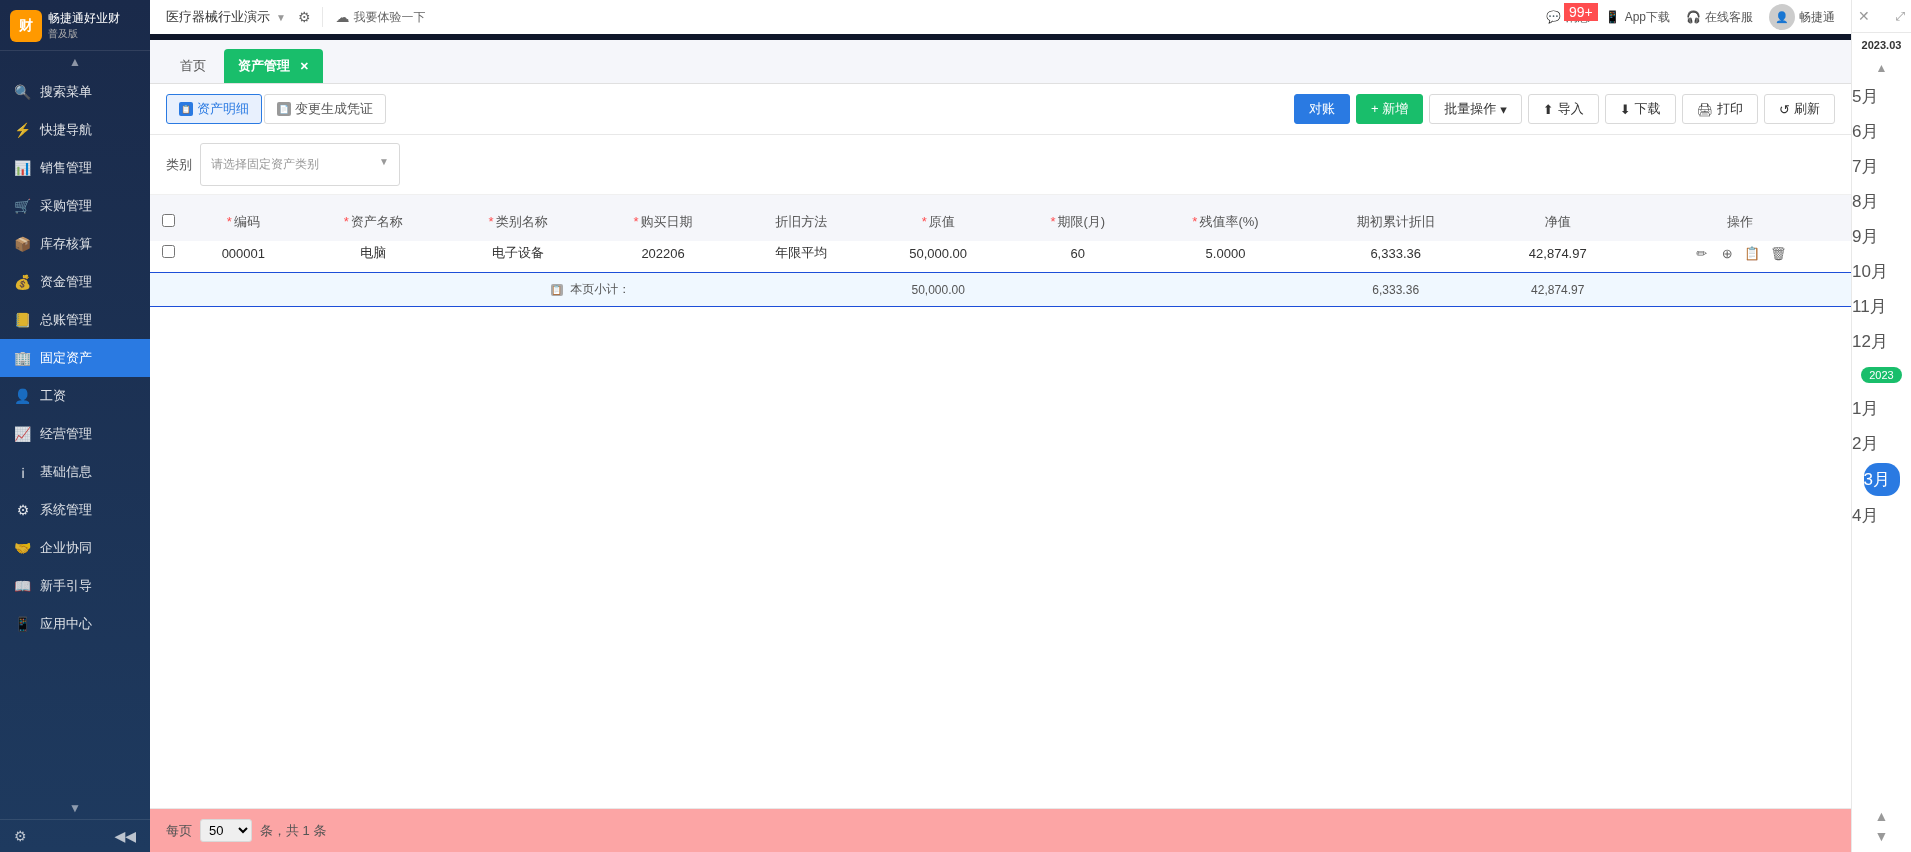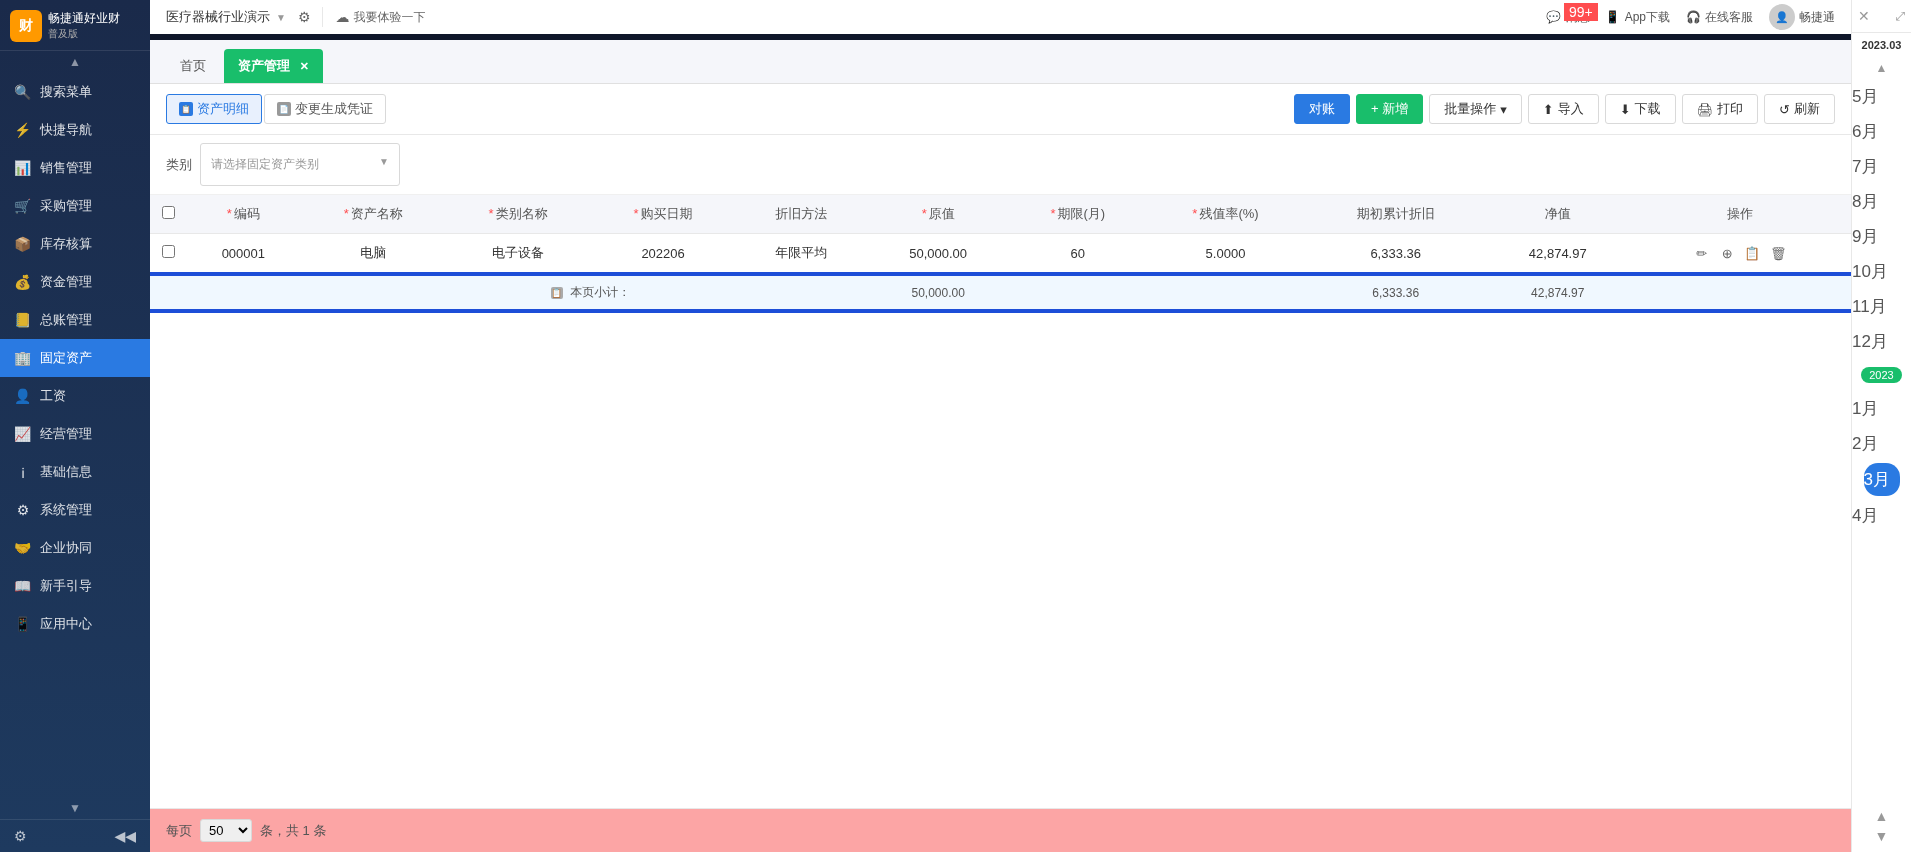--- a/index.html
+++ b/index.html
@@ -63,23 +63,23 @@
     .filter-label { font-size: 13px; color: #555; }
     .filter-select { display: flex; align-items: flex-start; gap: 6px; padding: 12px 10px; border: 1px solid #d9d9d9; border-radius: 3px; background: #fff; font-size: 12px; color: #999; cursor: pointer; min-width: 200px; }
     .filter-select-arrow { margin-left: auto; color: #999; font-size: 10px; }
 
     
     .table-wrap { flex: 1; overflow: auto; }
     .table-wrap::-webkit-scrollbar { height: 8px; }
     .table-wrap::-webkit-scrollbar-thumb { background: #ccc; border-radius: 4px; }
     table { width: 100%; border-collapse: collapse; font-size: 13px; }
     thead tr { background: #f5f6fa; }
-    thead th { padding: 10px 8px; text-align: center; font-weight: 500; color: #555; border-bottom: 1px solid #e8e8e8; white-space: nowrap; position: sticky; top: 0; background: #f5f6fa; z-index: 1; }
+    thead th { padding: 10px 8px; text-align: center; font-weight: 500; color: #555; border-bottom: 1px solid #e8e8e8; white-space: nowrap; position: sticky; top: 8px; background: #f5f6fa; z-index: 1; }
     thead th .required { color: #ff4d4f; margin-right: 2px; }
-    tbody tr { border-bottom: 4px solid #1d4ed8; }
+    tbody tr { border-bottom: 1px solid #1d4ed8; }
     tbody td { padding: 8px 8px; text-align: center; color: #333; white-space: nowrap; }
     .subtotal-row td { background: #f0f8ff; color: #555; font-size: 12px; }
     .subtotal-icon { display: inline-block; width: 12px; height: 12px; background: #aaa; border-radius: 2px; margin-right: 4px; font-size: 9px; color: #fff; line-height: 12px; text-align: center; }
     .op-btn { display: inline-flex; align-items: center; justify-content: center; width: 22px; height: 22px; border-radius: 3px; cursor: pointer; color: #666; font-size: 13px; }
     .checkbox-cell { width: 36px; }
 
     
     .pagination { height: 44px; display: flex; align-items: center; padding: 0 16px; gap: 8px; border-top: 1px solid #e8e8e8; font-size: 13px; color: #555; background: #fca5a5; flex-shrink: 0; }
     .page-size-select { border: 1px solid #d9d9d9; border-radius: 3px; padding: 2px 4px; font-size: 13px; cursor: pointer; }
 

